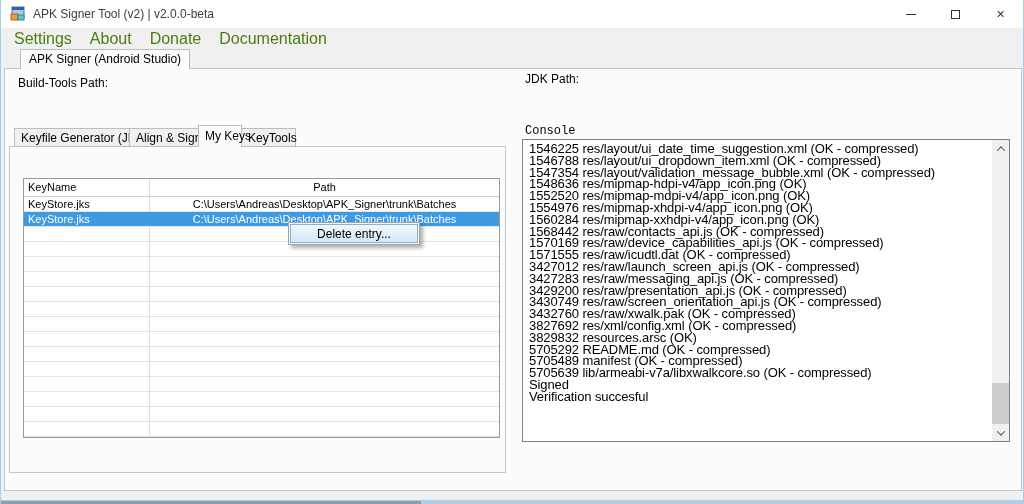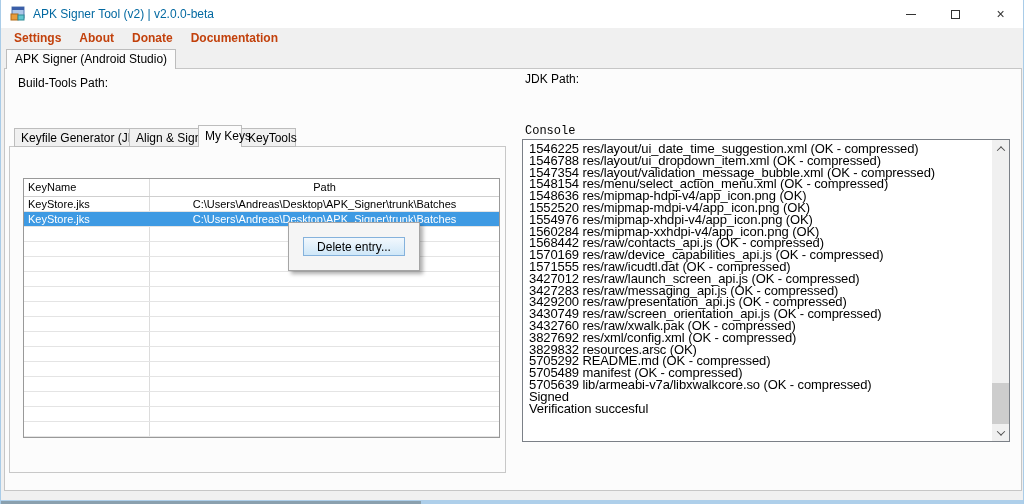--- a/index.html
+++ b/index.html
@@ -5,33 +5,33 @@
   * { box-sizing: border-box; margin: 0; padding: 0; }
   html,body { width:1024px; height:504px; overflow:hidden; }
   body { font-family: "Liberation Sans", sans-serif; font-size:12px; color:#000; background:#fff; }
 
   .window { position:absolute; inset:0; width:1024px; height:504px; background:#F0F0F0;
             border-left:1px solid #A9CCE8; border-right:1px solid #A9CCE8; }
 
   
   .titlebar { position:absolute; left:0; top:0; width:100%; height:28px; background:#FFFFFF; }
   .app-icon { position:absolute; left:9px; top:6px; width:16px; height:16px; }
-  .title-text { position:absolute; left:32px; top:0; line-height:28px; font-size:12px; color:#0369a1; white-space:nowrap; }
+  .title-text { position:absolute; left:32px; top:0; line-height:28px; font-size:12px; color:#404040; white-space:nowrap; }
   .win-controls { position:absolute; right:0; top:0; height:28px; display:flex; }
   .win-btn { width:45px; height:28px; display:flex; align-items:center; justify-content:center; color:#333; }
   .glyph-min { width:10px; height:1px; background:#333; display:block; }
   .glyph-max { width:9px; height:9px; border:1px solid #333; display:block; }
   .glyph-close { font-size:14px; line-height:1; color:#333; }
 
   
   .menubar { position:absolute; left:0; top:28px; width:100%; height:21px; background:#F0F0F0; display:flex; padding-left:4px; }
-  .menu-item { padding:0 9px; line-height:21px; font-size:12px; color:#c2410c;font-weight:bold; }
-
-  
-  .outer-tab { position:absolute; left:5px; top:49px; height:20px; padding:0 8px; line-height:19px;
+  .menu-item { padding:0 9px; line-height:21px; font-size:16px; color:#4d7c0f; }
+
+  
+  .outer-tab { position:absolute; left:19px; top:49px; height:20px; padding:0 8px; line-height:19px;
                background:#FCFCFC; border:1px solid #BDBDBD; border-bottom:none; z-index:3; font-size:12px; }
   .outer-page { position:absolute; left:3px; top:68px; width:1018px; height:423px; background:#FCFCFC;
                 border:1px solid #C6C6C6; z-index:1; }
 
   
   .groupbox { position:absolute; border:1px solid #DCDCDC; border-radius:3px; }
   .group-label { position:absolute; font-size:12px; background:#FCFCFC; padding:0 3px; white-space:nowrap; z-index:2; }
 
   .path-field { position:absolute; height:22px; background:#32CD32; border:1px solid #767676; color:#fff;
                 font-size:12px; line-height:20px; padding-left:4px; white-space:nowrap; overflow:hidden; }
@@ -53,21 +53,21 @@
   .grid-row { display:flex; height:15px; border-bottom:1px solid #E4E4E4; font-size:11px; background:#fff; }
   .grid-row.selected { background:#3E9AE3; color:#fff; }
   .cell-key { width:126px; padding-left:4px; line-height:14px; border-right:1px solid #DCDCDC;
               white-space:nowrap; overflow:hidden; }
   .grid-row.selected .cell-key { border-right-color:transparent; }
   .cell-path { flex:1; text-align:center; line-height:14px; white-space:nowrap; overflow:hidden; }
   .grid-header .cell-key, .grid-header .cell-path { line-height:17px; }
 
   
   .ctx-menu { position:absolute; left:287px; top:222px; width:132px; background:#F5F5F5;
-              border:1px solid #A5A5A5; box-shadow:3px 3px 4px rgba(0,0,0,0.32); z-index:10; padding:14px; }
+              border:1px solid #A5A5A5; box-shadow:3px 3px 4px rgba(0,0,0,0.32); z-index:10; padding:1px; }
   .ctx-item { height:19px; line-height:18px; text-align:center; font-size:12px; }
   .ctx-item.highlighted { background:linear-gradient(180deg,#F2F8FD,#CFE7F8); border:1px solid #85B2DC; }
 
   
   .console-group { left:515px; top:131px; width:501px; height:317px; }
   .console-box { position:absolute; left:521px; top:139px; width:488px; height:303px; background:#fff;
                  border:1px solid #7B8087; z-index:3; }
   .console-text { position:absolute; left:0; top:0; right:17px; bottom:0; padding:3px 0 0 6px; overflow:hidden; }
   .console-line { font-size:13px; line-height:11.8px; letter-spacing:-0.1px; white-space:nowrap; }
   .vscroll { position:absolute; top:0; right:0; width:17px; height:100%; background:#F0F0F0; }
@@ -214,21 +214,20 @@
       <div class="ctx-item highlighted">Delete entry...</div>
     </div>
 
   <div class="groupbox console-group"></div>
   <div class="group-label" style="left:521px; top:124px;font-family:Liberation Mono, monospace;">Console</div>
   <div class="console-box">
     <div class="console-text" id="console-text">
         <div class="console-line">1546225 res/layout/ui_date_time_suggestion.xml (OK - compressed)</div>
         <div class="console-line">1546788 res/layout/ui_dropdown_item.xml (OK - compressed)</div>
         <div class="console-line">1547354 res/layout/validation_message_bubble.xml (OK - compressed)</div>
-        <div class="console-line">1548154 res/menu/select_action_menu.xml (OK - compressed)</div>
         <div class="console-line">1548636 res/mipmap-hdpi-v4/app_icon.png (OK)</div>
         <div class="console-line">1552520 res/mipmap-mdpi-v4/app_icon.png (OK)</div>
         <div class="console-line">1554976 res/mipmap-xhdpi-v4/app_icon.png (OK)</div>
         <div class="console-line">1560284 res/mipmap-xxhdpi-v4/app_icon.png (OK)</div>
         <div class="console-line">1568442 res/raw/contacts_api.js (OK - compressed)</div>
         <div class="console-line">1570169 res/raw/device_capabilities_api.js (OK - compressed)</div>
         <div class="console-line">1571555 res/raw/icudtl.dat (OK - compressed)</div>
         <div class="console-line">3427012 res/raw/launch_screen_api.js (OK - compressed)</div>
         <div class="console-line">3427283 res/raw/messaging_api.js (OK - compressed)</div>
         <div class="console-line">3429200 res/raw/presentation_api.js (OK - compressed)</div>

